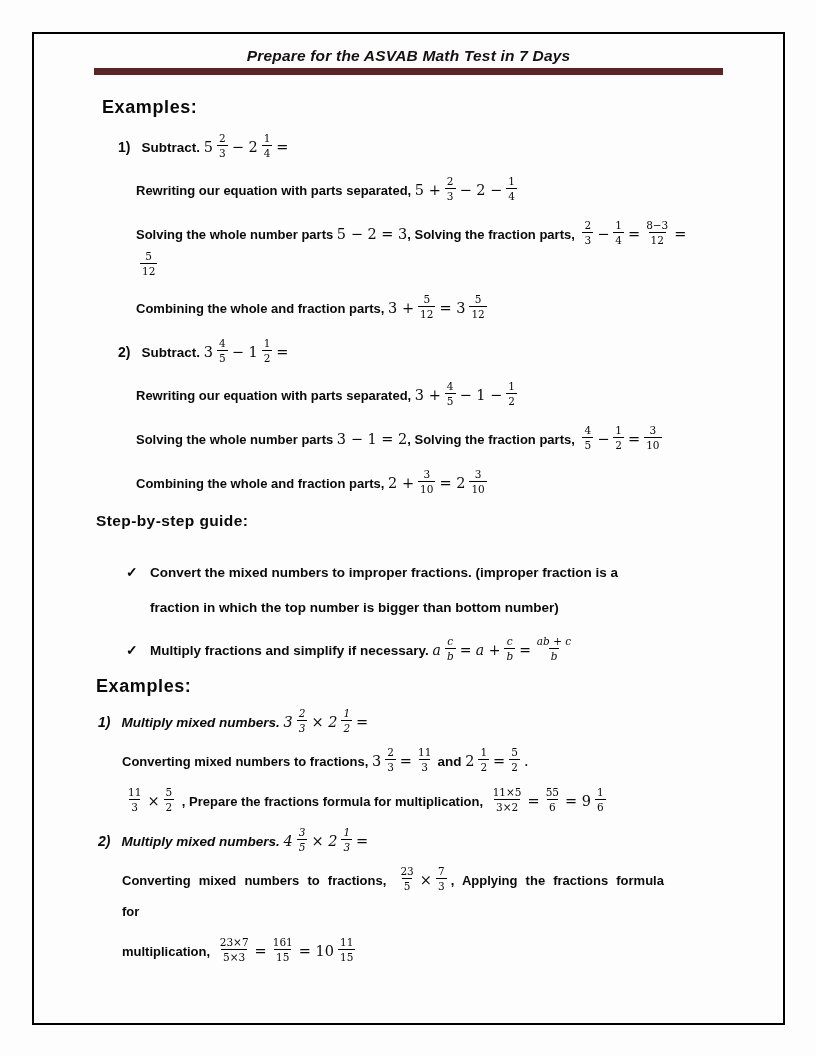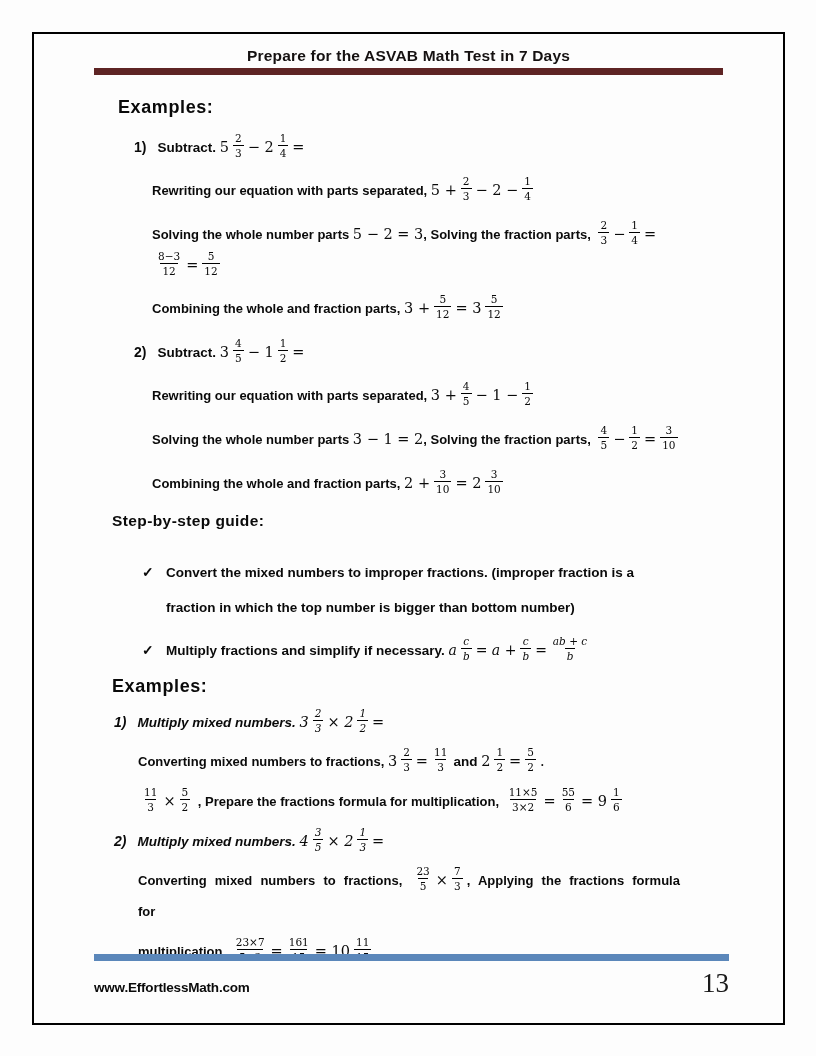--- a/index.html
+++ b/index.html
@@ -6,26 +6,26 @@
   html,body { width:816px; height:1056px; background:#fdfdfd; }
   body { font-family:"Liberation Sans", sans-serif; color:#0a0a0a; position:relative; }
 
   .page-box {
     position:absolute; left:32px; top:32px; width:753px; height:993px;
     border:2px solid #000; background:#fdfdfd;
   }
 
   .header { padding:13px 60px 0 60px; text-align:center; }
   .page-title {
-    font-size:15.5px; font-weight:bold; 
+    font-size:15.5px; font-weight:bold; font-style:italic;
     letter-spacing:0.2px; color:#151111;
   }
   .header-rule { height:7px; margin-top:3px; background:#5e2424; }
 
-  .content { padding:22px 95px 0 62px;margin-left:16px; }
+  .content { padding:22px 95px 0 62px; }
 
   
   .heading   { font-size:18px; font-weight:bold; letter-spacing:0.6px; margin:0 0 14px 0; }
   .section   { font-size:19px; font-weight:bold; letter-spacing:1.2px; margin:15px 0 27px 0; }
   .subheading{ font-size:15.5px; font-weight:bold; letter-spacing:0.4px; margin:0 0 25px 0; }
   .numbered  { margin:0 0 12px 0; line-height:30px; }
   .para      { margin:0 0 13px 0; line-height:30px; }
   .check     { margin:0 0 8px 0; padding-left:30px; display:flex; }
   .check .mark { width:24px; flex:none; font-weight:bold; font-size:14px; line-height:34px; }
   .check-body { line-height:34px; }
@@ -213,21 +213,14 @@
           <span class="fd">5×3</span>
         </span><span class="seg-m">=</span><span class="frac">
           <span class="fn">161</span>
           <span class="fd">15</span>
         </span><span class="seg-m">= 10</span><span class="frac">
           <span class="fn">11</span>
           <span class="fd">15</span>
         </span></div>
     </div>
 
-  <div class="footer">
-    <div class="footer-rule" style="background: rgb(91, 135, 186);"></div>
-    <div class="footer-row">
-      <span class="site">www.EffortlessMath.com</span>
-      <span class="page-number">13</span>
-    </div>
-  </div>
 
 </div>
 
 </body></html>

